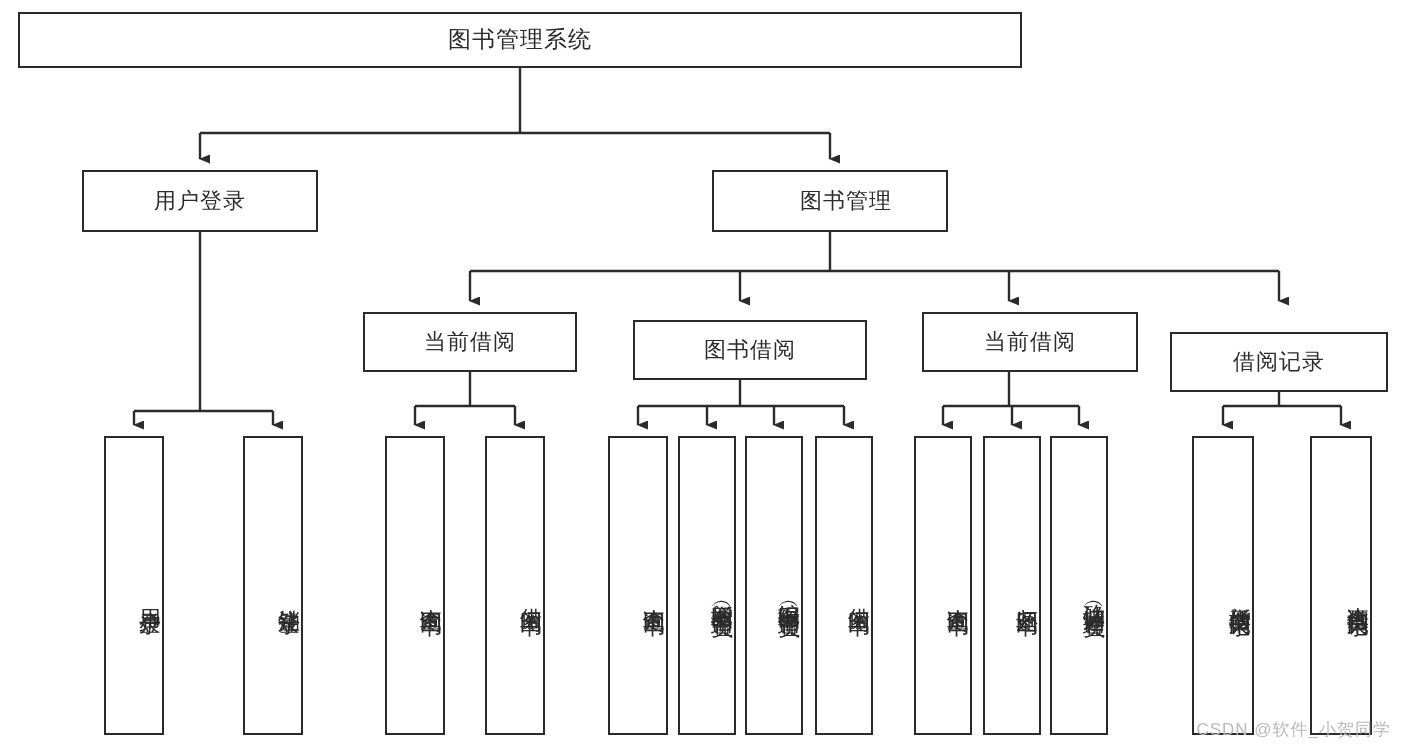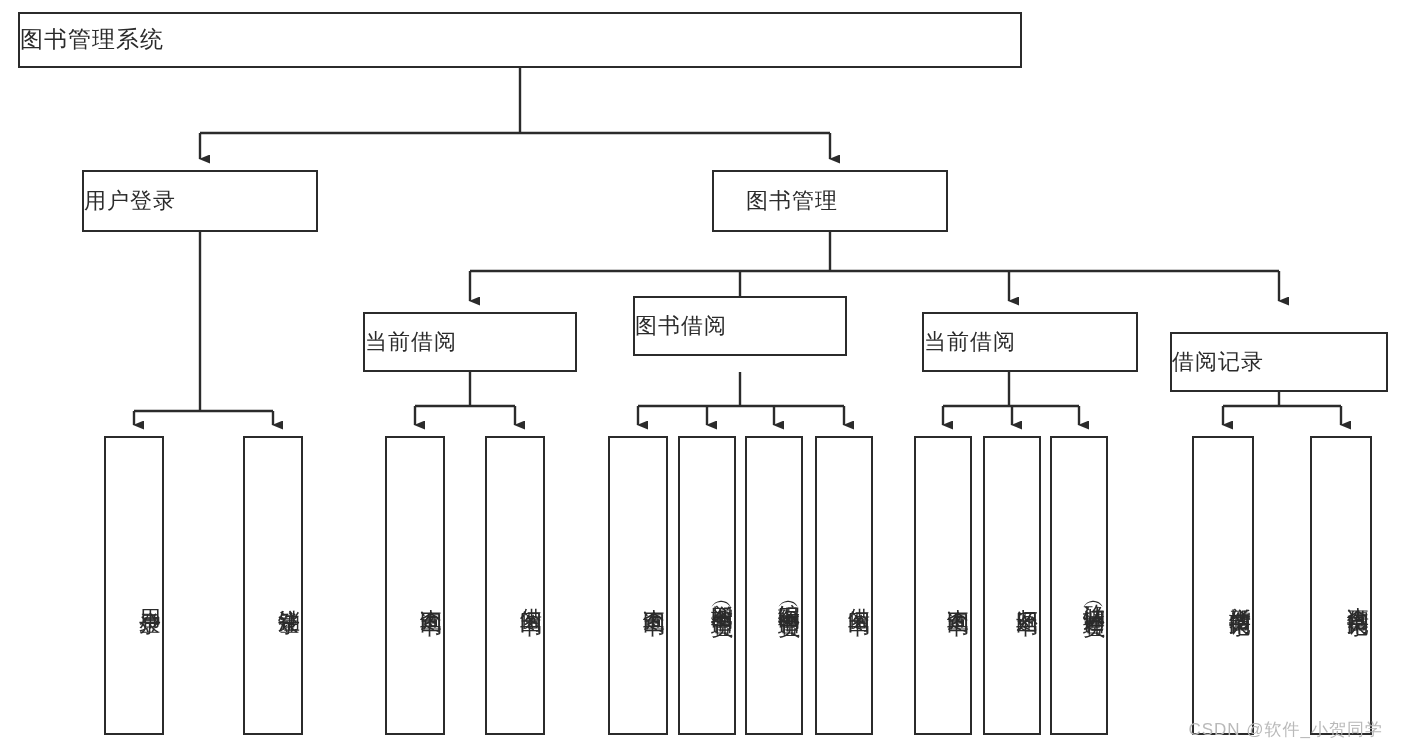--- a/index.html
+++ b/index.html
@@ -1,30 +1,30 @@
 <!DOCTYPE html>
 <html><head>
 <meta charset="utf-8">
 <style>
   html,body{margin:0;padding:0;background:#ffffff;}
   body{width:1405px;height:747px;overflow:hidden;
        font-family:"Liberation Sans","DejaVu Sans",sans-serif;}
   #stage{position:relative;width:1405px;height:747px;background:#fff;}
   .node{position:absolute;box-sizing:border-box;background:#ffffff;
         border:2px solid #2b2b2b;display:flex;align-items:center;
-        justify-content:flex-start;color:#2b2b2b;}
+        justify-content:center;color:#2b2b2b;}
   .node.h{font-size:22px;line-height:1.1;letter-spacing:1px;}
   .node.root{font-size:23px;}
   .node.leaf{writing-mode:vertical-rl;text-orientation:upright;
              font-size:22px;line-height:1.12;letter-spacing:2px;
              padding-top:18px;align-items:flex-start;justify-content:center;}
   .node .lbl{display:block;white-space:pre;}
   svg.wires{position:absolute;left:0;top:0;width:1405px;height:747px;
             pointer-events:none;}
-  .wm{position:absolute;right:22px;bottom:6px;font-size:17px;color:#b9b9b9;
+  .wm{position:absolute;right:14px;bottom:6px;font-size:17px;color:#b9b9b9;
       letter-spacing:1px;white-space:nowrap;}
 </style>
 </head>
 <body>
 
 <div id="stage">
   <svg class="wires" viewBox="0 0 1405 747">
     <defs>
       <marker id="arw" markerWidth="9" markerHeight="11" refX="4.5" refY="10" orient="auto" markerUnits="userSpaceOnUse">
         <path d="M0,0 L9,0 L4.5,11 Z" fill="#2b2b2b"></path>
@@ -72,21 +72,21 @@
       </div>
       <div class="node h" style="left: 82px; top: 170px; width: 236px; height: 62px;">
         <span class="lbl">用户登录</span>
       </div>
       <div class="node h" style="left: 712px; top: 170px; width: 236px; height: 62px; padding-left: 32px;">
         <span class="lbl">图书管理</span>
       </div>
       <div class="node h" style="left: 363px; top: 312px; width: 214px; height: 60px;">
         <span class="lbl">当前借阅</span>
       </div>
-      <div class="node h" style="left: 633px; top: 296px; width: 214px; height: 60px;">
+      <div class="node h" style="left: 633px; top: 320px; width: 234px; height: 60px;">
         <span class="lbl">图书借阅</span>
       </div>
       <div class="node h" style="left: 901px; top: 312px; width: 216px; height: 60px; margin-left: 21px;">
         <span class="lbl">当前借阅</span>
       </div>
       <div class="node h" style="left: 1170px; top: 312px; width: 218px; height: 60px; margin-top: 20px;">
         <span class="lbl">借阅记录</span>
       </div>
       <div class="node leaf" style="left: 104px; top: 436px; width: 60px; height: 299px;">
         <span class="lbl">用户登录</span>

